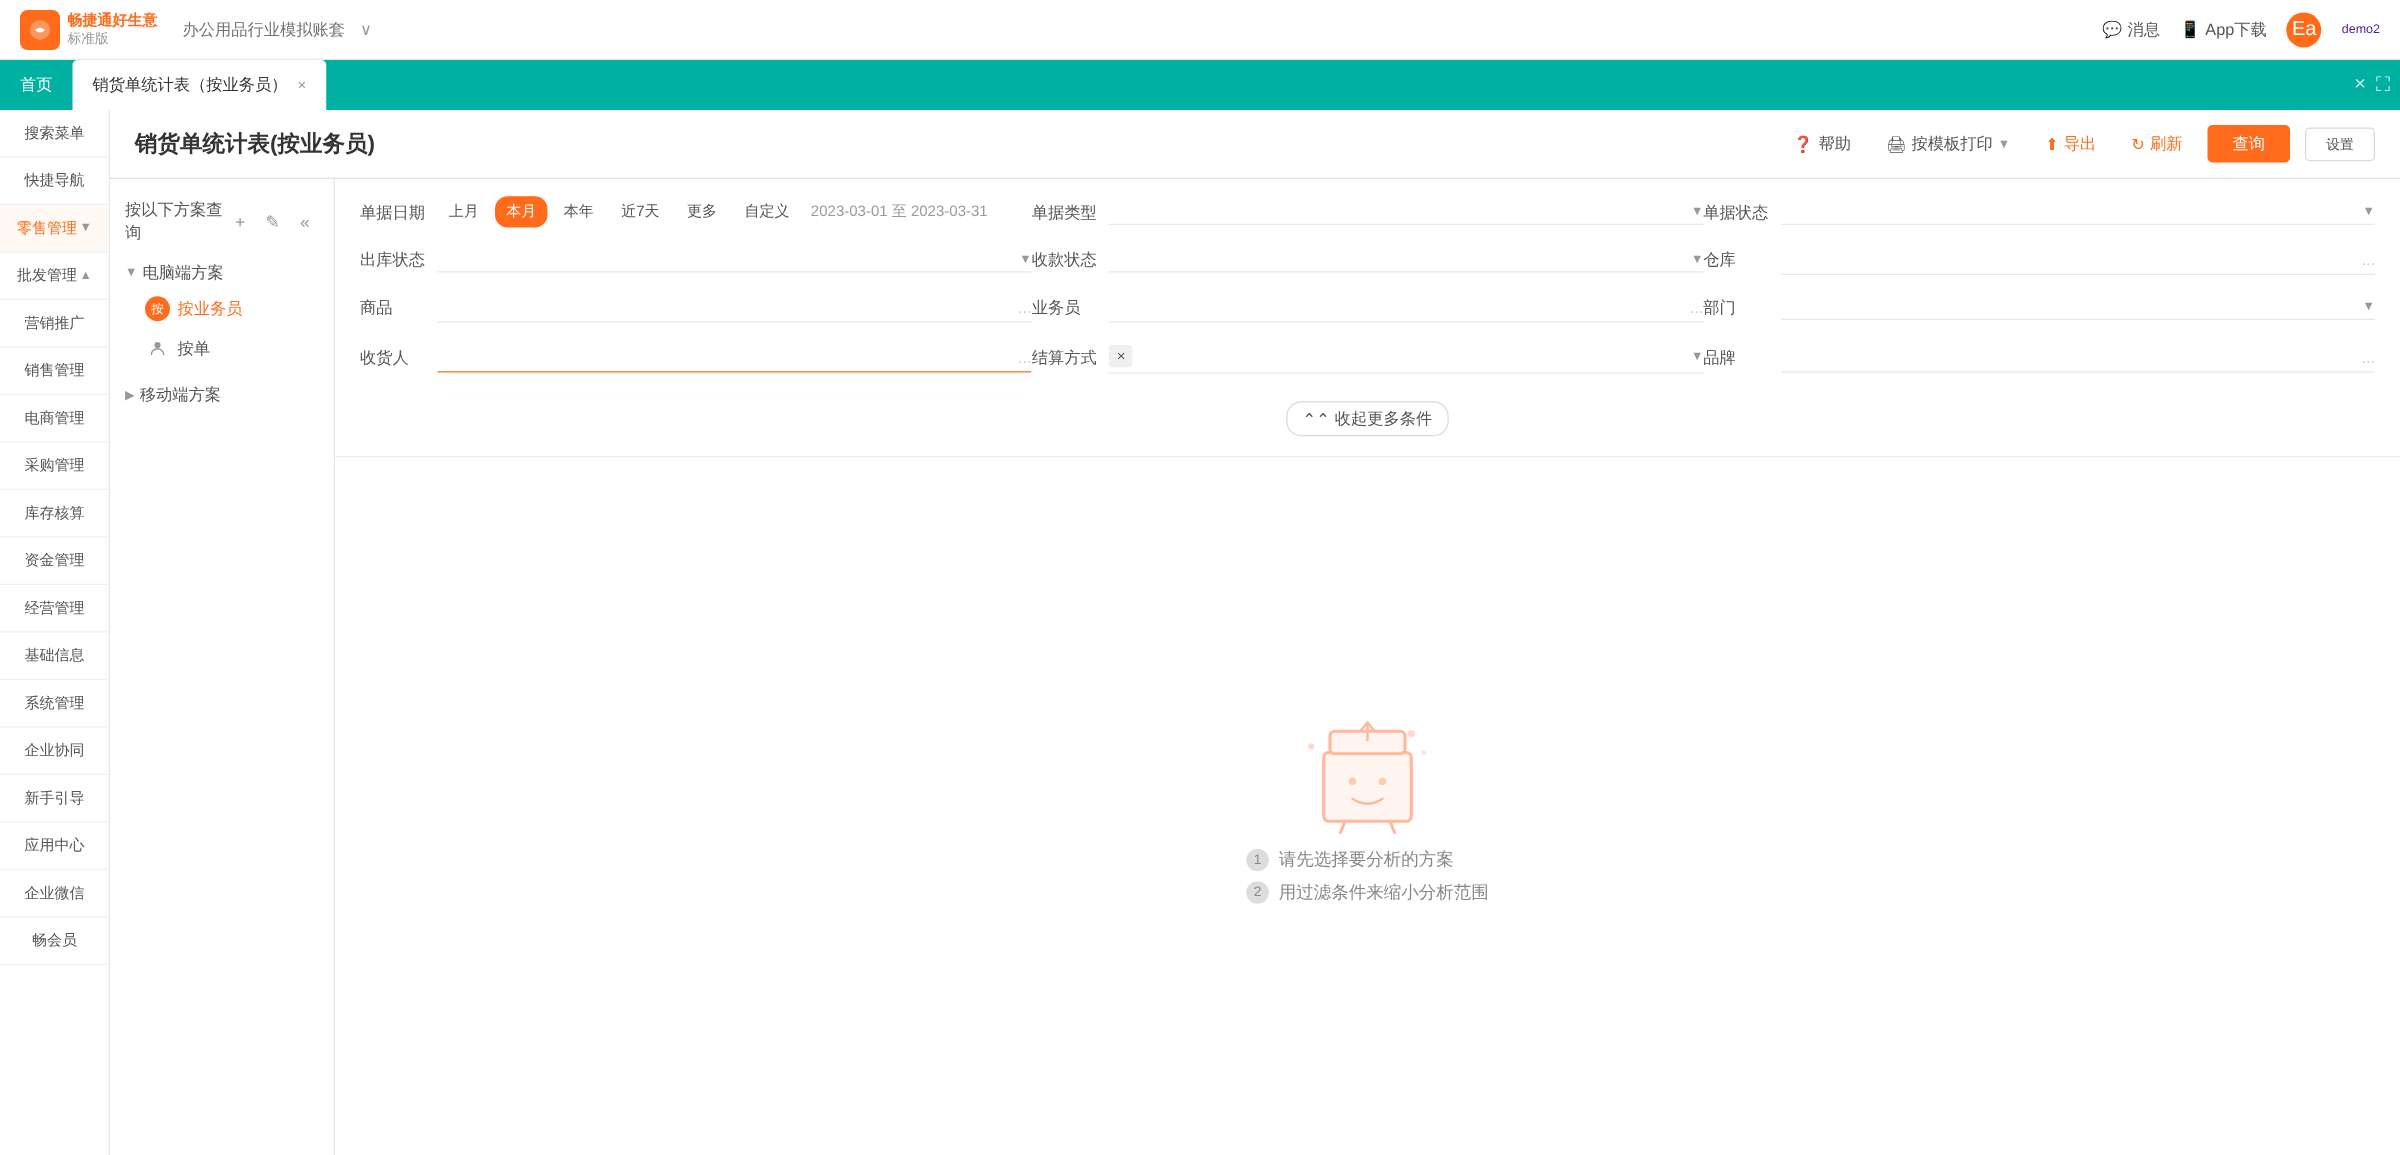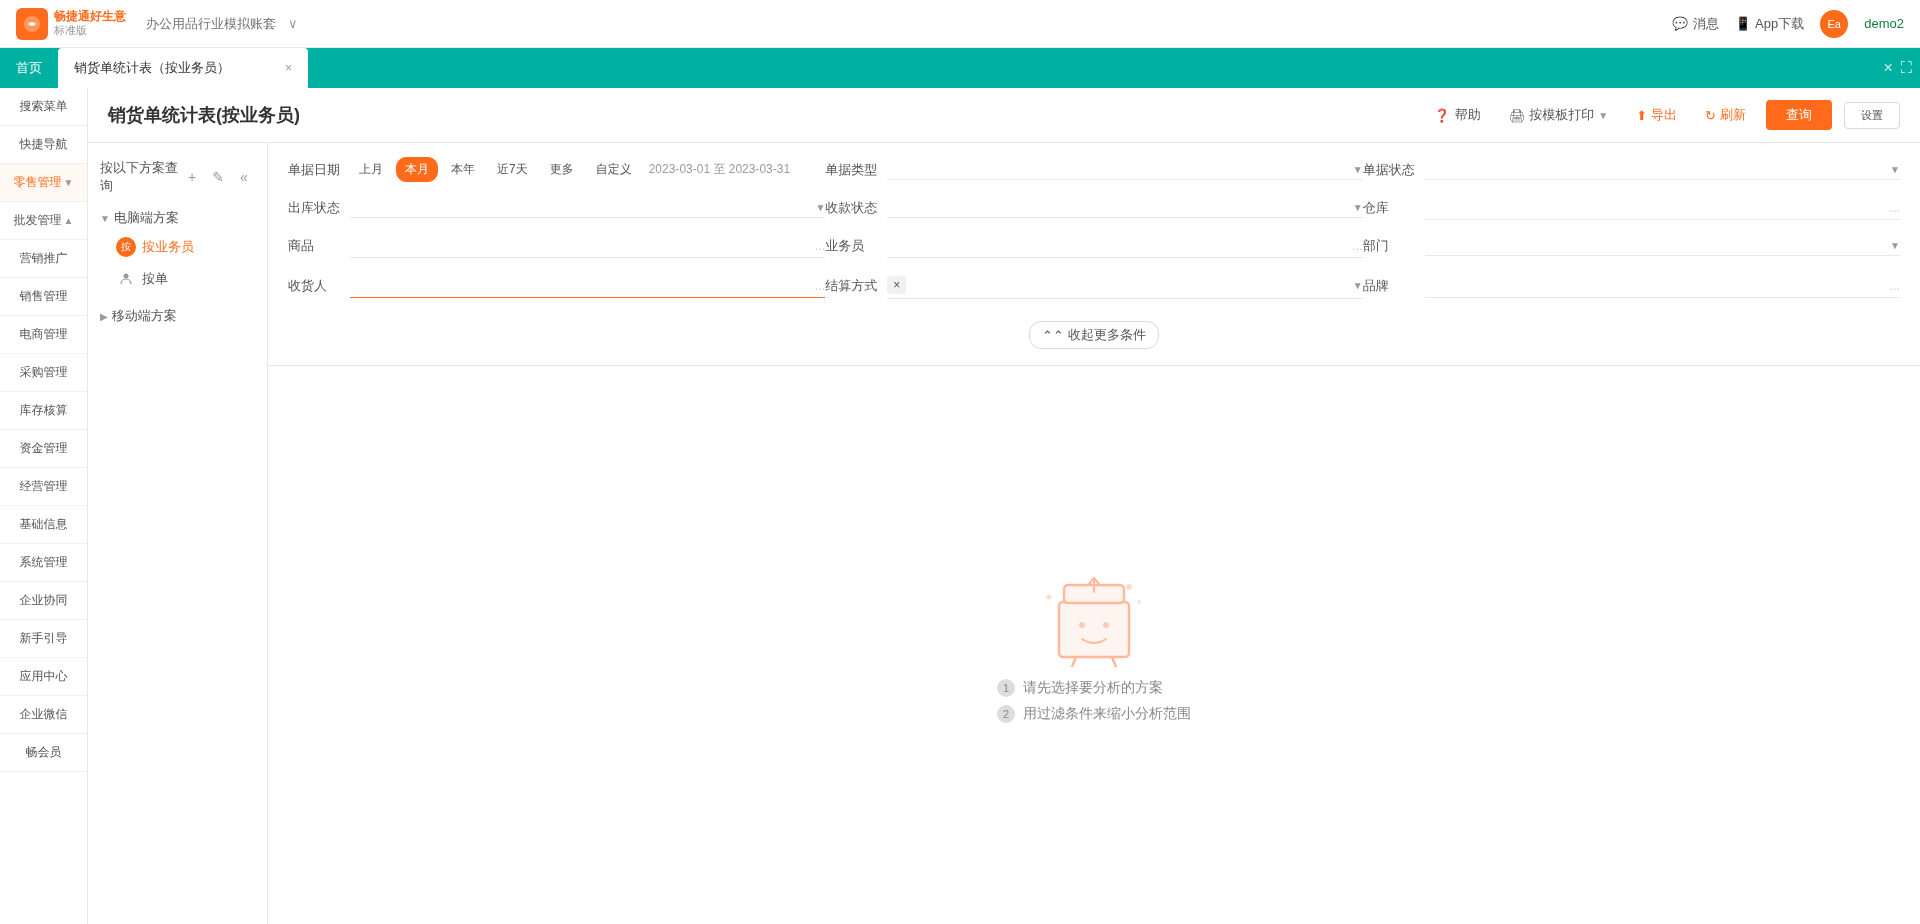--- a/index.html
+++ b/index.html
@@ -19,21 +19,21 @@
     .top-nav-left { display: flex; align-items: center; gap: 8px; }
     .logo-area { display: flex; align-items: center; gap: 6px; }
     .logo-icon { width: 32px; height: 32px; background: #ff6b1a; border-radius: 6px; display: flex; align-items: center; justify-content: center; }
     .logo-icon svg { width: 20px; height: 20px; fill: white; }
     .logo-text { font-size: 12px; color: #ff6b1a; font-weight: bold; line-height: 1.2; }
     .logo-sub { font-size: 11px; color: #999; }
     .nav-title { font-size: 13px; color: #737373; margin-left: 12px; }
     .nav-title-arrow { color: #999; margin-left: 4px; }
     .top-nav-right { display: flex; align-items: center; gap: 16px; }
     .nav-action { display: flex; align-items: center; gap: 4px; font-size: 13px; color: #555; cursor: pointer; }
-    .user-avatar { width: 28px; height: 28px; border-radius: 50%; background: #ff6b1a; display: flex; align-items: center; justify-content: center; color: white; font-size: 11px; }
+    .user-avatar { width: 28px; height: 28px; border-radius: 50%; background: #ff6b1a; display: flex; align-items: center; justify-content: center; color: white; font-size: 16px; }
 
     
     .tab-bar {
       height: 40px;
       background: #00b0a0;
       display: flex;
       align-items: center;
       padding: 0 0;
       flex-shrink: 0;
     }
@@ -41,21 +41,21 @@
       height: 40px;
       display: flex;
       align-items: center;
       padding: 0 16px;
       font-size: 13px;
       cursor: pointer;
       color: rgba(255,255,255,0.85);
       white-space: nowrap;
     }
     .tab-item.home { background: transparent; color: white; }
-    .tab-item.active { background: #fff; color: #333; border-radius: 4px 4px 0 0; gap: 47px; }
+    .tab-item.active { background: #fff; color: #333; border-radius: 4px 4px 0 0; }
     .tab-item .tab-close { margin-left: 8px; color: #999; font-size: 12px; }
     .tab-bar-actions { margin-left: auto; display: flex; align-items: center; padding: 0 8px; gap: 8px; }
     .tab-bar-action { color: white; font-size: 16px; cursor: pointer; opacity: 0.8; }
 
     
     .main-layout {
       display: flex;
       flex: 1;
       overflow: hidden;
     }
@@ -330,21 +330,21 @@
       <span>💬</span>
       <span>消息</span>
     </div>
     <div class="nav-action">
       <span>📱</span>
       <span>App下载</span>
     </div>
     <div class="user-avatar">
       <span>Ea</span>
     </div>
-    <span style="font-size:13px;color:#15803d;">demo2</span>
+    <span style="font-size:10px;color:#4c1d95;">demo2</span>
   </div>
 </div>
 
 <div class="tab-bar">
   <div class="tab-item home">首页</div>
   <div class="tab-item active">
     <span>销货单统计表（按业务员）</span>
     <span class="tab-close">×</span>
   </div>
   <div class="tab-bar-actions">

